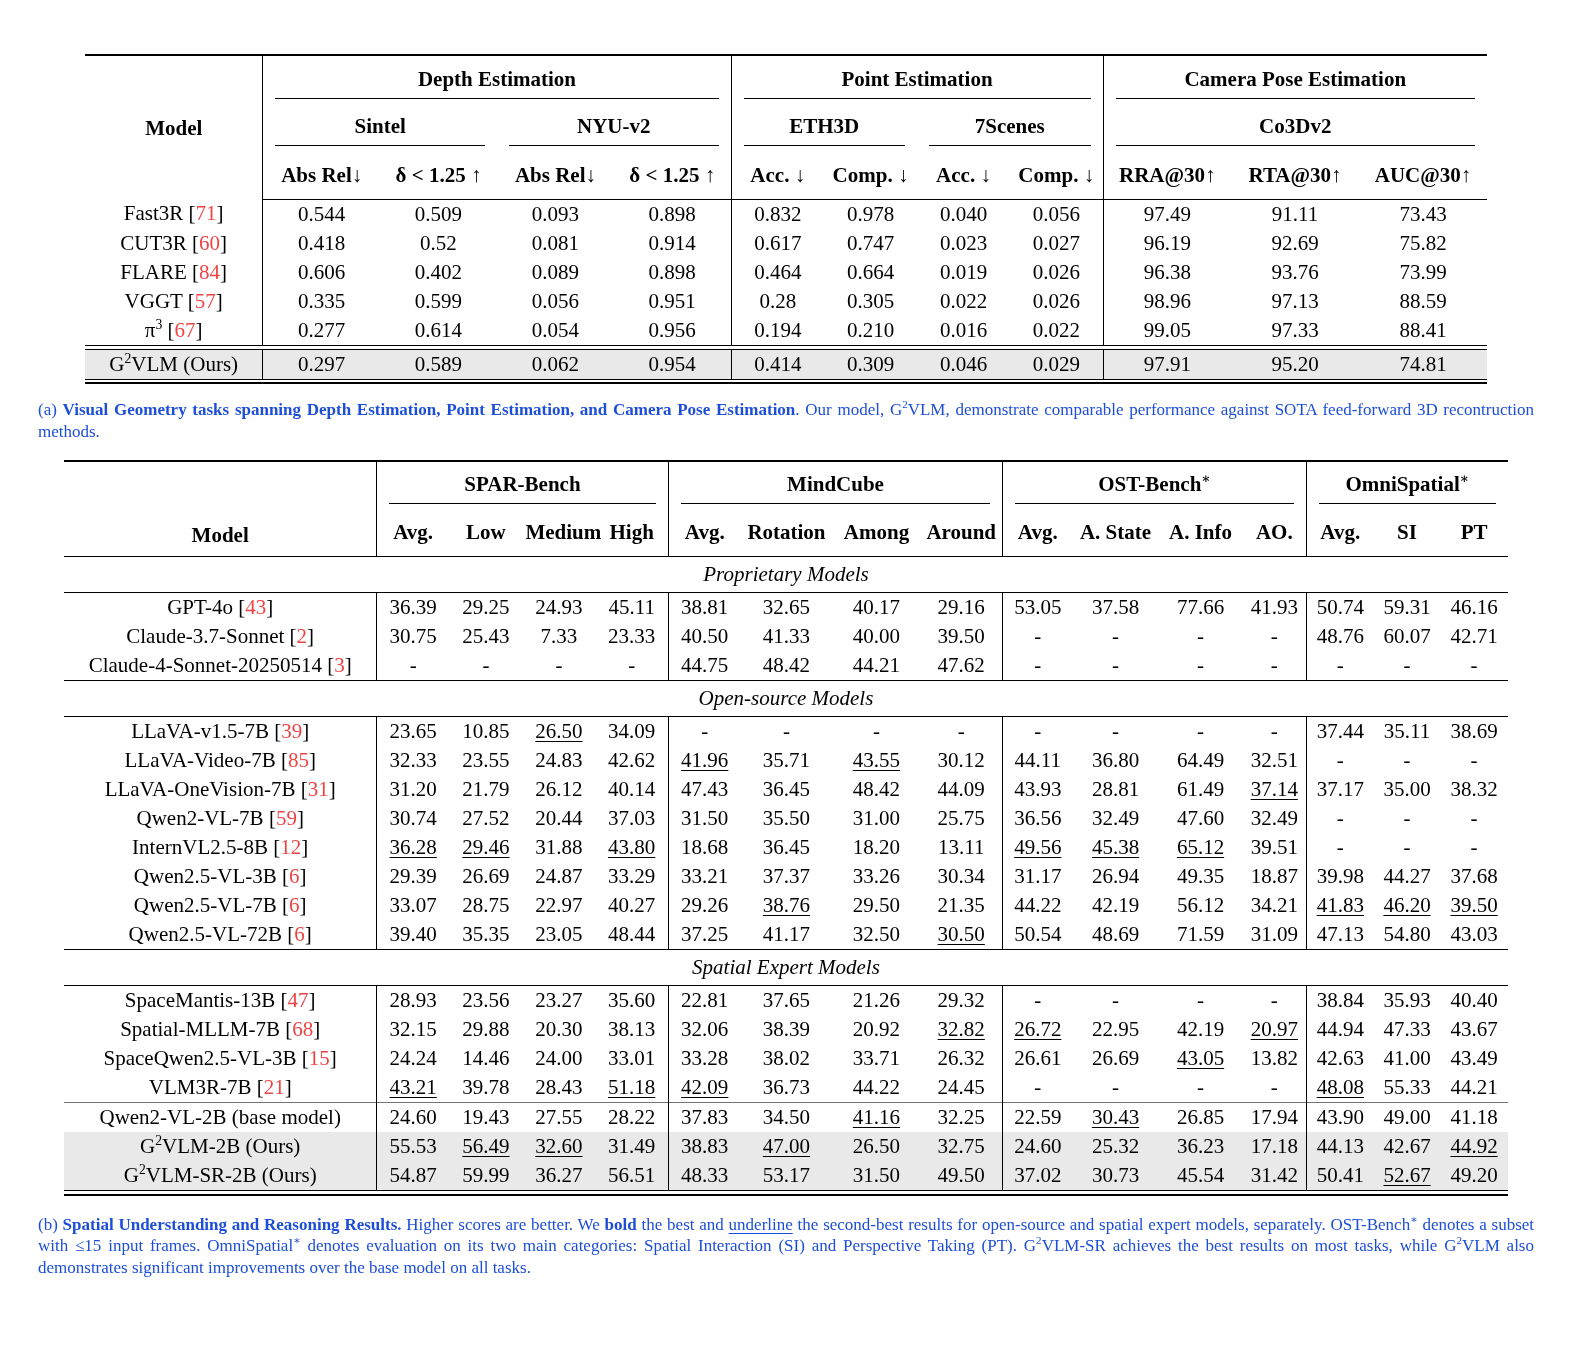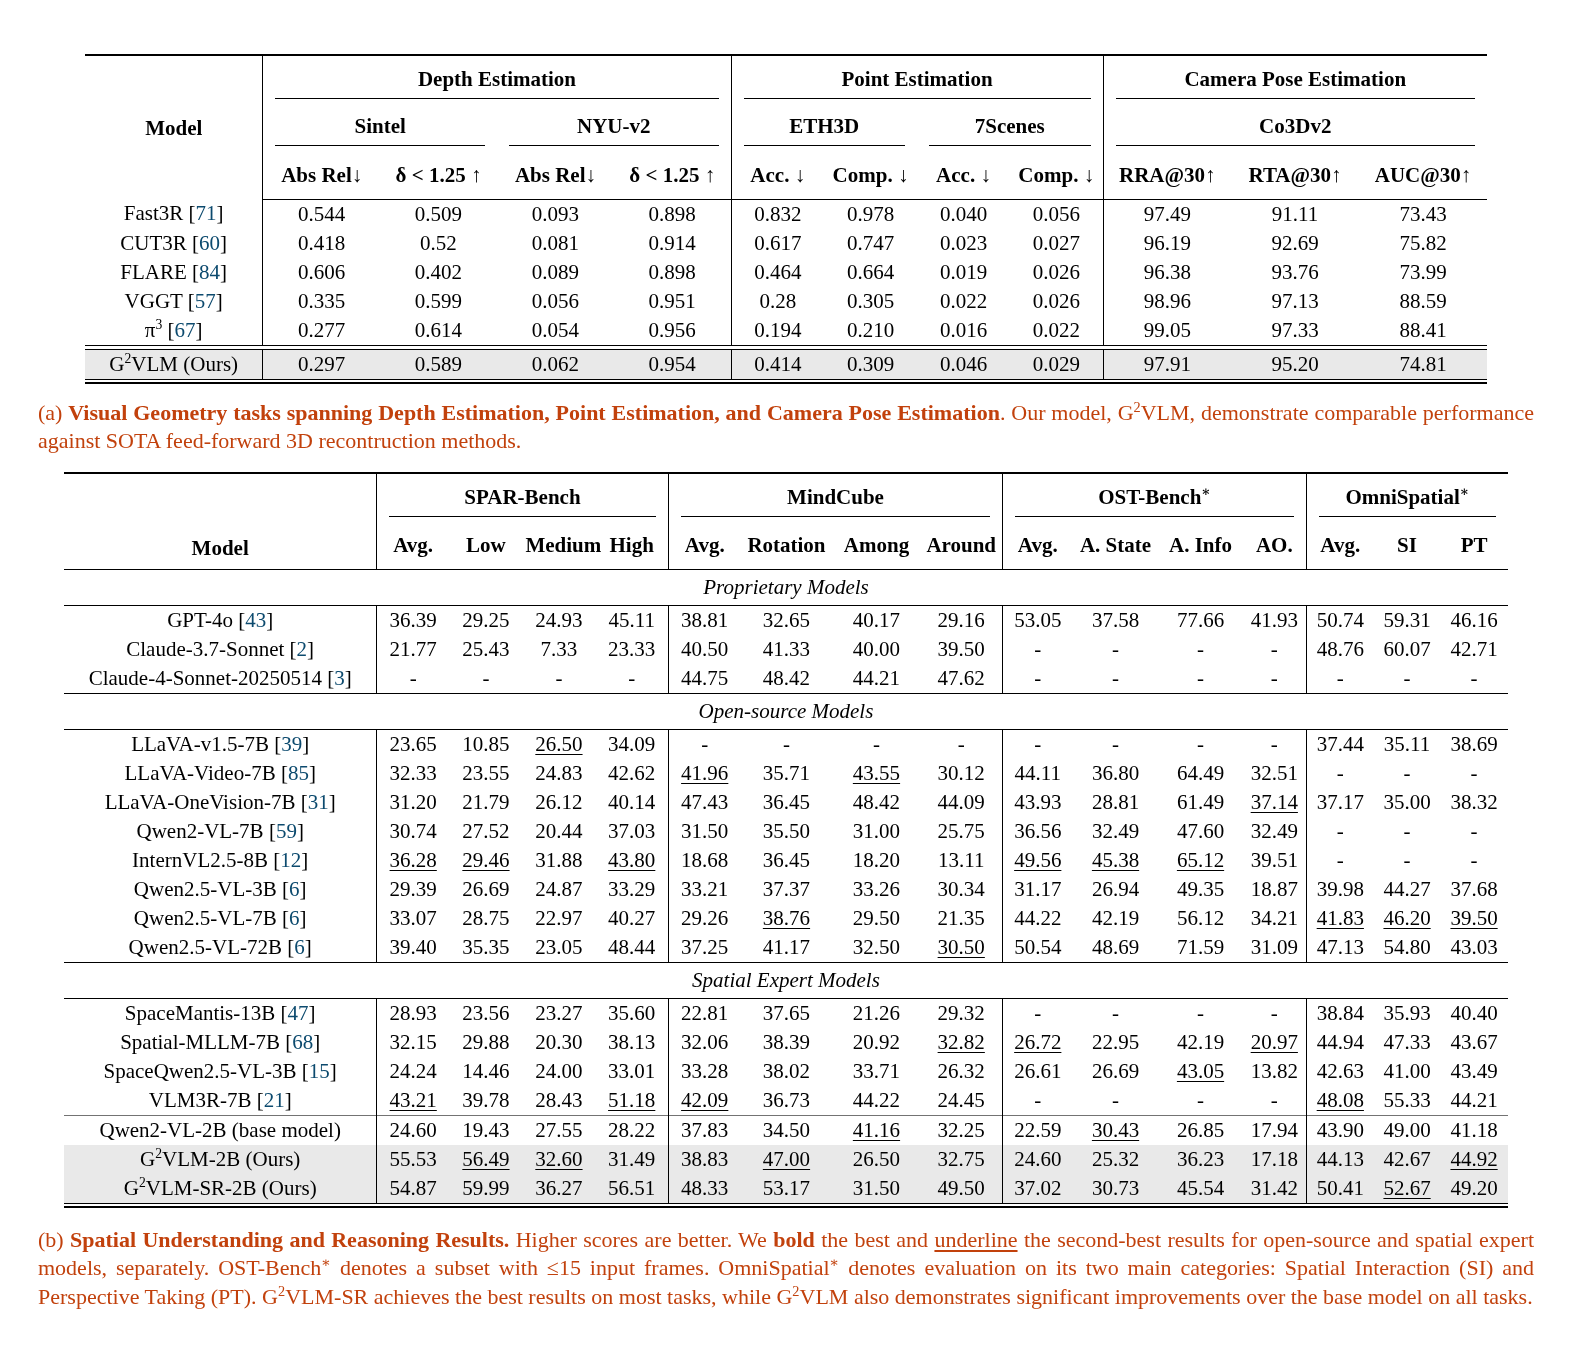--- a/index.html
+++ b/index.html
@@ -22,24 +22,24 @@
   th.model-h{border-right:1px solid #000}
 
   tr.section td{font-style:italic;border-top:1px solid #000;border-bottom:1px solid #000;height:35px;line-height:35px}
   tr.group-top td{border-top:1px solid #737373}
   tr.hl td{background:#e9e9e9}
   tr.gap td{height:4px;line-height:4px;padding:0;border-top:1px solid #000}
   tr.gap.dbl td{border-bottom:1px solid #000;height:4px}
 
   .bb{font-weight:normal}
   .uu{text-decoration:underline;text-underline-offset:3px;text-decoration-thickness:1px}
-  .ref{color:#0c4a6e;cursor:pointer}
+  .ref{color:#ef4444;cursor:pointer}
   sup{font-size:65%;line-height:0}
 
-  .caption{font-size:22px;line-height:1.28;text-align:justify;margin:15px 2px 17px;color:#c2410c}
+  .caption{font-size:17px;line-height:1.28;text-align:justify;margin:15px 2px 17px;color:#1d4ed8}
   .caption .seg-b{font-weight:bold}
   .caption .seg-u{text-decoration:underline;text-underline-offset:3px}
   #captionB{margin-top:18px;margin-bottom:0}
 </style>
 </head>
 <body>
 
 <div class="page">
   <div>
     <table id="tableA">
@@ -267,21 +267,21 @@
             <td class="vl"><span>53.05</span></td>
             <td><span>37.58</span></td>
             <td><span>77.66</span></td>
             <td><span>41.93</span></td>
             <td class="vl"><span>50.74</span></td>
             <td><span>59.31</span></td>
             <td><span>46.16</span></td>
           </tr>
           <tr>
             <td class="model-cell"><span>Claude-3.7-Sonnet</span> [<span class="ref">2</span>]</td>
-            <td class="vl"><span>21.77</span></td>
+            <td class="vl"><span>30.75</span></td>
             <td><span>25.43</span></td>
             <td><span>7.33</span></td>
             <td><span>23.33</span></td>
             <td class="vl"><span>40.50</span></td>
             <td><span>41.33</span></td>
             <td><span>40.00</span></td>
             <td><span>39.50</span></td>
             <td class="vl"><span>-</span></td>
             <td><span>-</span></td>
             <td><span>-</span></td>

